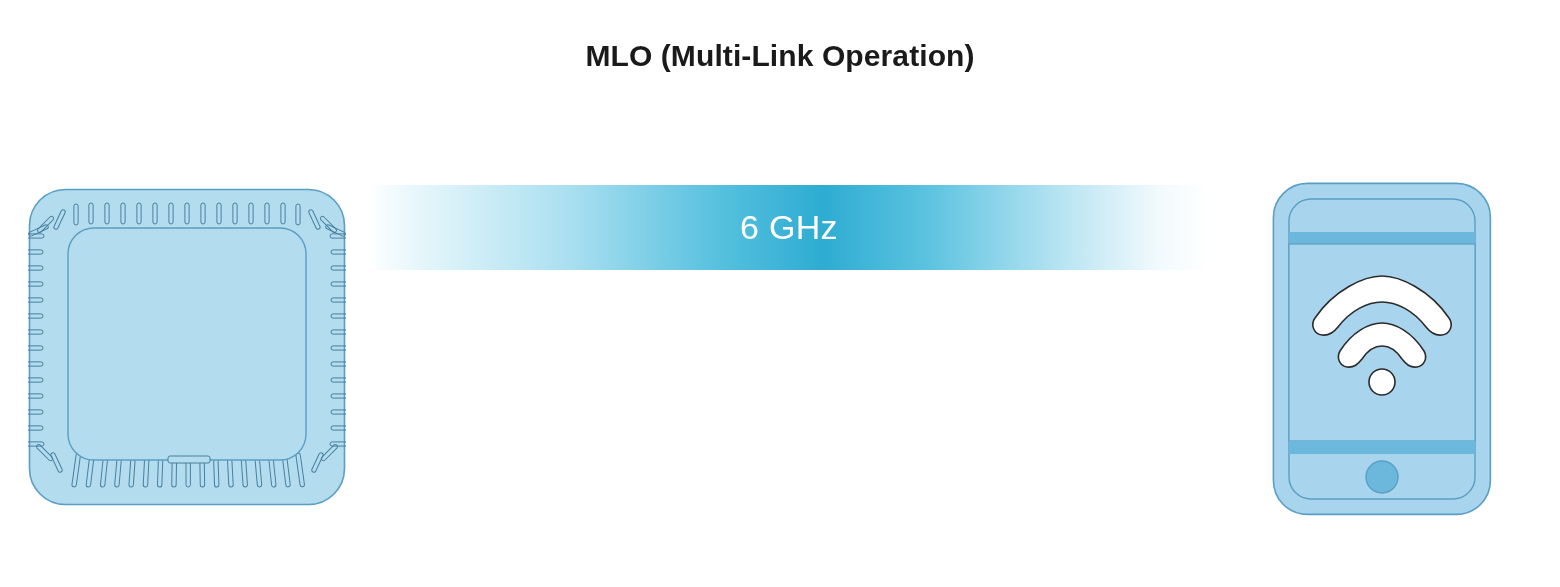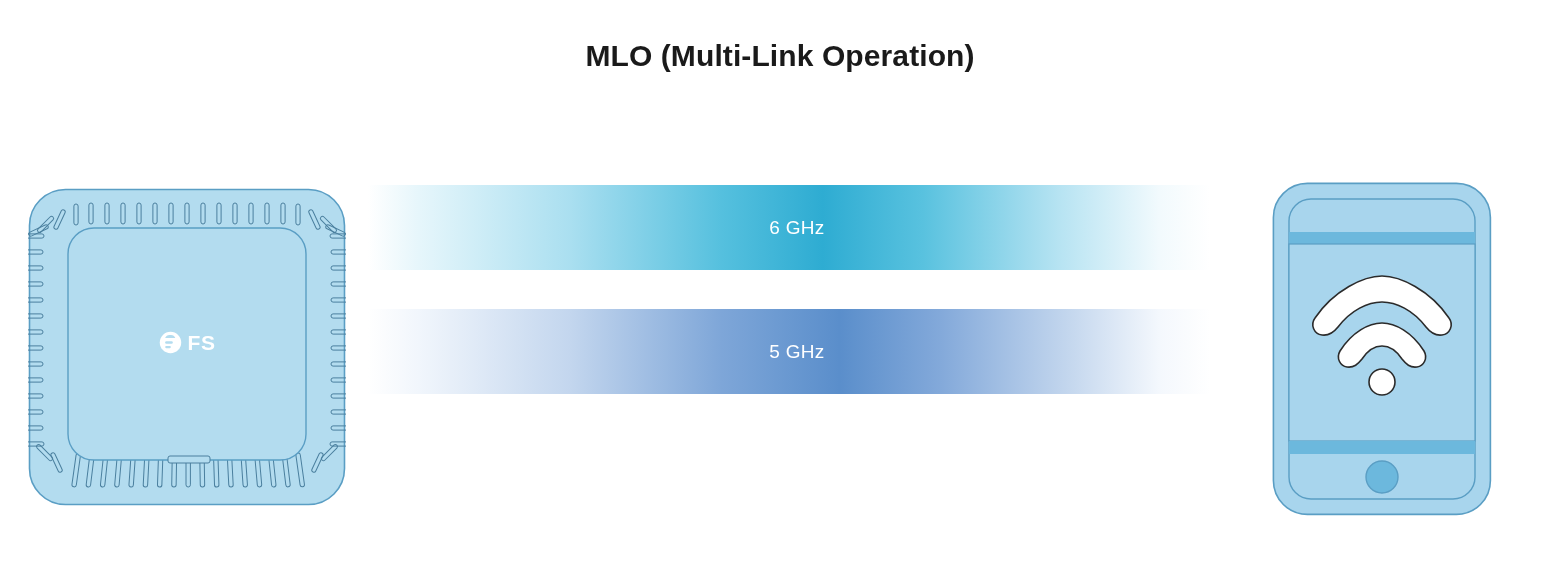--- a/index.html
+++ b/index.html
@@ -71,28 +71,28 @@
 
   
   .band {
     position: absolute;
     left: 368px;
     width: 842px;
     height: 85px;
   }
   .band .band-label {
     position: absolute;
-    left: 8px;
+    left: 0;
     top: 0;
     width: 842px;
     height: 85px;
     display: flex;
     align-items: center;
     justify-content: center;
-    font-size: 19px;
+    font-size: 34px;
     font-weight: normal;
     color: #ffffff;
     letter-spacing: 0.3px;
     white-space: nowrap;
   }
   #band-6ghz  { top: 185px; }
   #band-5ghz  { top: 309px; }
   #band-24ghz { top: 434px; }
 
   
@@ -208,38 +208,26 @@
         <use href="#vent-slot" transform="translate(33,284) rotate(155)"></use>
         <use href="#vent-slot" transform="translate(294,272) rotate(-135)"></use>
         <use href="#vent-slot" transform="translate(285,284) rotate(-155)"></use>
       </g>
 
       <rect x="40" y="40" width="238" height="232" rx="26" ry="26" fill="#b3dcef" stroke="#5a9ec4" stroke-width="1.4"></rect>
 
       <rect x="140" y="268" width="42" height="7" rx="2" ry="2" fill="#b3dcef" stroke="#4a7f9e" stroke-width="1"></rect>
     </svg>
 
-    <div id="router-logo">
-      <svg class="fs-mark" viewBox="0 0 24 24" xmlns="http://www.w3.org/2000/svg">
-        <circle cx="12" cy="12" r="11.2" fill="#ffffff"></circle>
-        <path d="M6.4 7.4 H17.0 A4.9 4.9 0 0 0 12.2 4.2 A5.2 5.2 0 0 0 6.4 7.4 Z" fill="#b3dcef"></path>
-        <rect x="6.4" y="10.6" width="8.0" height="2.6" rx="1.3" fill="#b3dcef"></rect>
-        <rect x="6.4" y="15.6" width="6.0" height="2.4" rx="1.2" fill="#b3dcef"></rect>
-      </svg>
-      <span class="fs-text">FS</span>
-    </div>
   </div>
 
   <div class="band" id="band-6ghz" style="background: linear-gradient(to right, rgb(255, 255, 255) 0%, rgb(230, 246, 251) 6%, rgb(170, 223, 240) 24%, rgb(85, 192, 222) 42%, rgb(46, 172, 210) 54%, rgb(89, 194, 223) 66%, rgb(182, 227, 242) 82%, rgb(242, 250, 253) 94%, rgb(255, 255, 255) 100%);">
     <div class="band-label" style="color: rgb(255, 255, 255);">6 GHz</div>
   </div>
 
-  <div class="band" id="band-5ghz" style="background: linear-gradient(to right, rgb(255, 255, 255) 0%, rgb(241, 246, 252) 6%, rgb(195, 214, 238) 24%, rgb(126, 166, 216) 42%, rgb(90, 142, 203) 56%, rgb(131, 169, 218) 68%, rgb(199, 217, 239) 84%, rgb(244, 248, 253) 94%, rgb(255, 255, 255) 100%);">
-    <div class="band-label" style="color: rgb(255, 255, 255);">5 GHz</div>
-  </div>
 
 
   <div id="phone">
     <svg width="220" height="334" viewBox="0 0 220 334" xmlns="http://www.w3.org/2000/svg">
 
       <rect x="1.4" y="1.4" width="217" height="331" rx="34" ry="34" fill="#a8d5ed" stroke="#5a9ec4" stroke-width="1.6"></rect>
 
       <rect x="17" y="17" width="186" height="300" rx="22" ry="22" fill="#a8d5ed" stroke="#5a9ec4" stroke-width="1.4"></rect>
 
       <rect x="17" y="50" width="186" height="12" fill="#6cb8dd"></rect>

